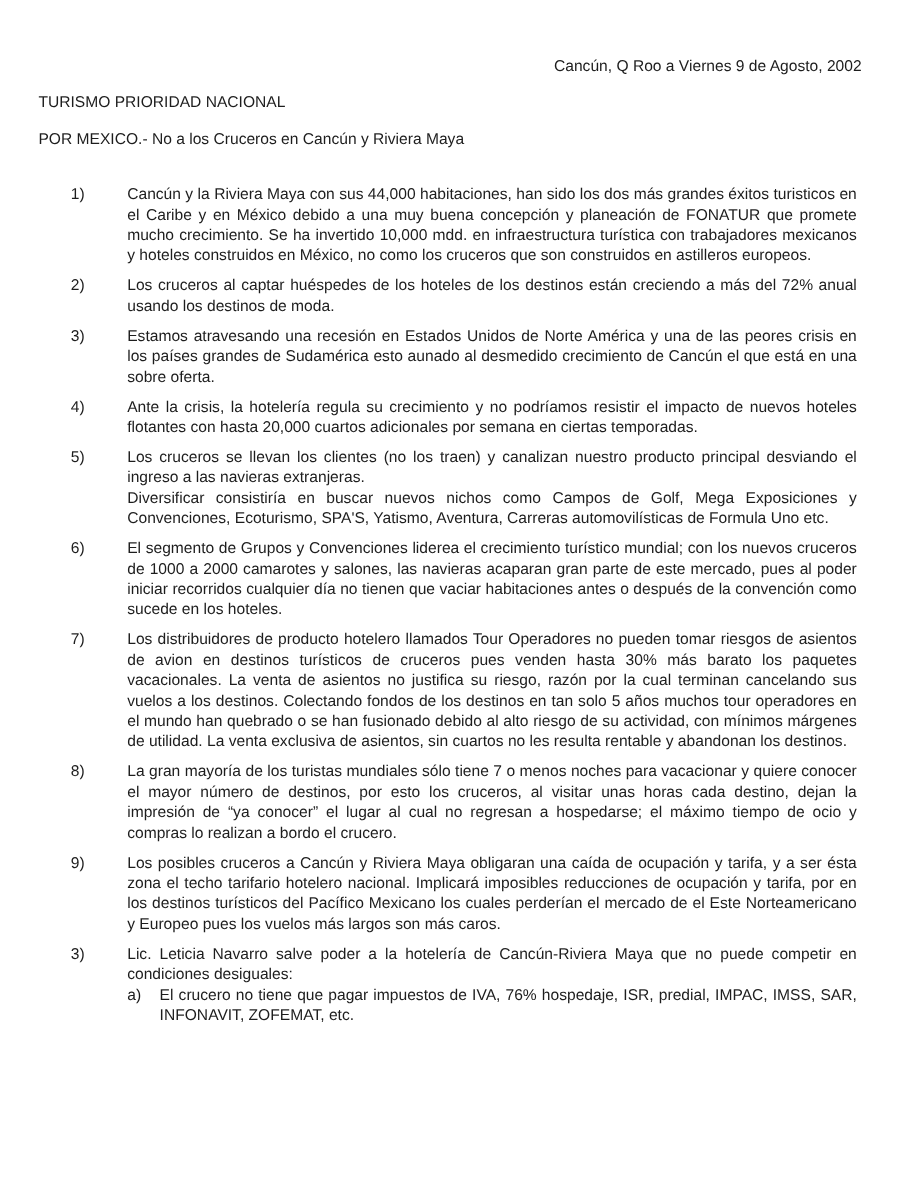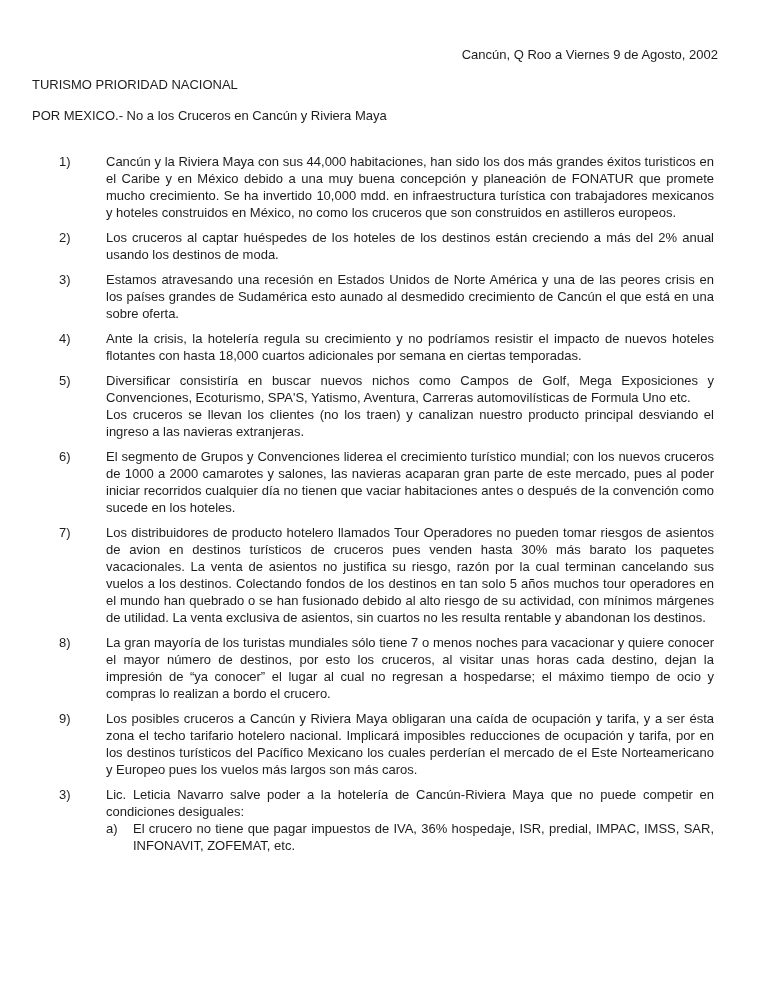--- a/index.html
+++ b/index.html
@@ -79,43 +79,43 @@
     <div class="item">
       <span class="num">1)</span>
       <div class="body">
         <p>Cancún y la Riviera Maya con sus 44,000 habitaciones, han sido los dos más grandes éxitos turisticos en el Caribe y en México debido a una muy buena concepción y planeación de FONATUR que promete mucho crecimiento. Se ha invertido 10,000 mdd. en infraestructura turística con trabajadores mexicanos y hoteles construidos en México, no como los cruceros que son construidos en astilleros europeos.</p>
       </div>
     </div>
 
     <div class="item">
       <span class="num">2)</span>
       <div class="body">
-        <p>Los cruceros al captar huéspedes de los hoteles de los destinos están creciendo a más del 2% anual usando los destinos de moda.</p>
+        <p>Los cruceros al captar huéspedes de los hoteles de los destinos están creciendo a más del 72% anual usando los destinos de moda.</p>
       </div>
     </div>
 
     <div class="item">
       <span class="num">3)</span>
       <div class="body">
         <p>Estamos atravesando una recesión en Estados Unidos de Norte América y una de las peores crisis en los países grandes de Sudamérica esto aunado al desmedido crecimiento de Cancún el que está en una sobre oferta.</p>
       </div>
     </div>
 
     <div class="item">
       <span class="num">4)</span>
       <div class="body">
-        <p>Ante la crisis, la hotelería regula su crecimiento y no podríamos resistir el impacto de nuevos hoteles flotantes con hasta 18,000 cuartos adicionales por semana en ciertas temporadas.</p>
+        <p>Ante la crisis, la hotelería regula su crecimiento y no podríamos resistir el impacto de nuevos hoteles flotantes con hasta 20,000 cuartos adicionales por semana en ciertas temporadas.</p>
       </div>
     </div>
 
     <div class="item">
       <span class="num">5)</span>
       <div class="body">
+        <p>Los cruceros se llevan los clientes (no los traen) y canalizan nuestro producto principal desviando el ingreso a las navieras extranjeras.</p>
         <p>Diversificar consistiría en buscar nuevos nichos como Campos de Golf, Mega Exposiciones y Convenciones, Ecoturismo, SPA'S, Yatismo, Aventura, Carreras automovilísticas de Formula Uno etc.</p>
-        <p>Los cruceros se llevan los clientes (no los traen) y canalizan nuestro producto principal desviando el ingreso a las navieras extranjeras.</p>
       </div>
     </div>
 
     <div class="item">
       <span class="num">6)</span>
       <div class="body">
         <p>El segmento de Grupos y Convenciones liderea el crecimiento turístico mundial; con los nuevos cruceros de 1000 a 2000 camarotes y salones, las navieras acaparan gran parte de este mercado, pues al poder iniciar recorridos cualquier día no tienen que vaciar habitaciones antes o después de la convención como sucede en los hoteles.</p>
       </div>
     </div>
 
@@ -139,19 +139,19 @@
         <p>Los posibles cruceros a Cancún y Riviera Maya obligaran una caída de ocupación y tarifa, y a ser ésta zona el techo tarifario hotelero nacional. Implicará imposibles reducciones de ocupación y tarifa, por en los destinos turísticos del Pacífico Mexicano los cuales perderían el mercado de el Este Norteamericano y Europeo pues los vuelos más largos son más caros.</p>
       </div>
     </div>
 
     <div class="item">
       <span class="num">3)</span>
       <div class="body">
         <p>Lic. Leticia Navarro salve poder a la hotelería de Cancún-Riviera Maya que no puede competir en condiciones desiguales:</p>
         <div class="subitem">
           <span class="snum">a)</span>
-          <p class="stext">El crucero no tiene que pagar impuestos de IVA, 36% hospedaje, ISR, predial, IMPAC, IMSS, SAR, INFONAVIT, ZOFEMAT, etc.</p>
+          <p class="stext">El crucero no tiene que pagar impuestos de IVA, 76% hospedaje, ISR, predial, IMPAC, IMSS, SAR, INFONAVIT, ZOFEMAT, etc.</p>
         </div>
       </div>
     </div>
 
   </div>
 </div>
 
 </body></html>

